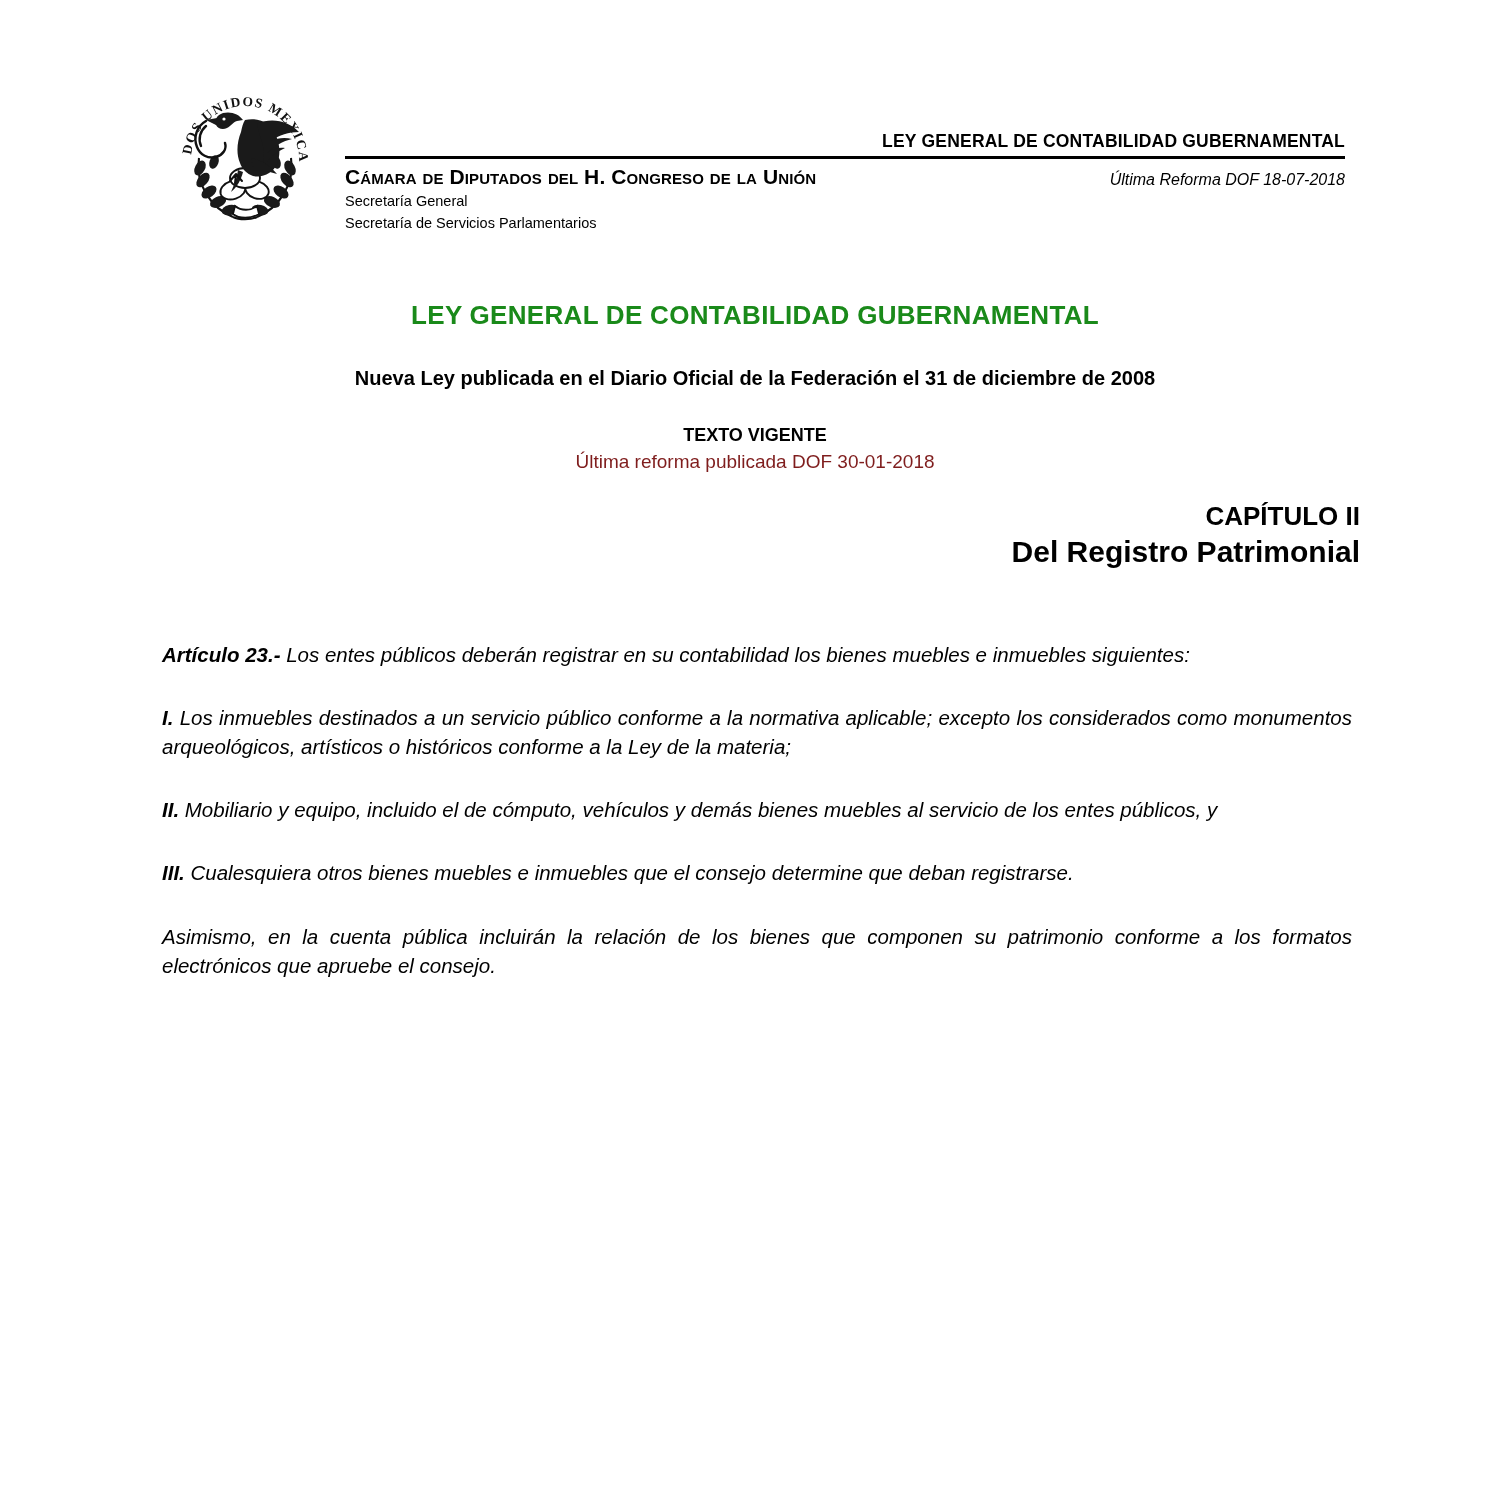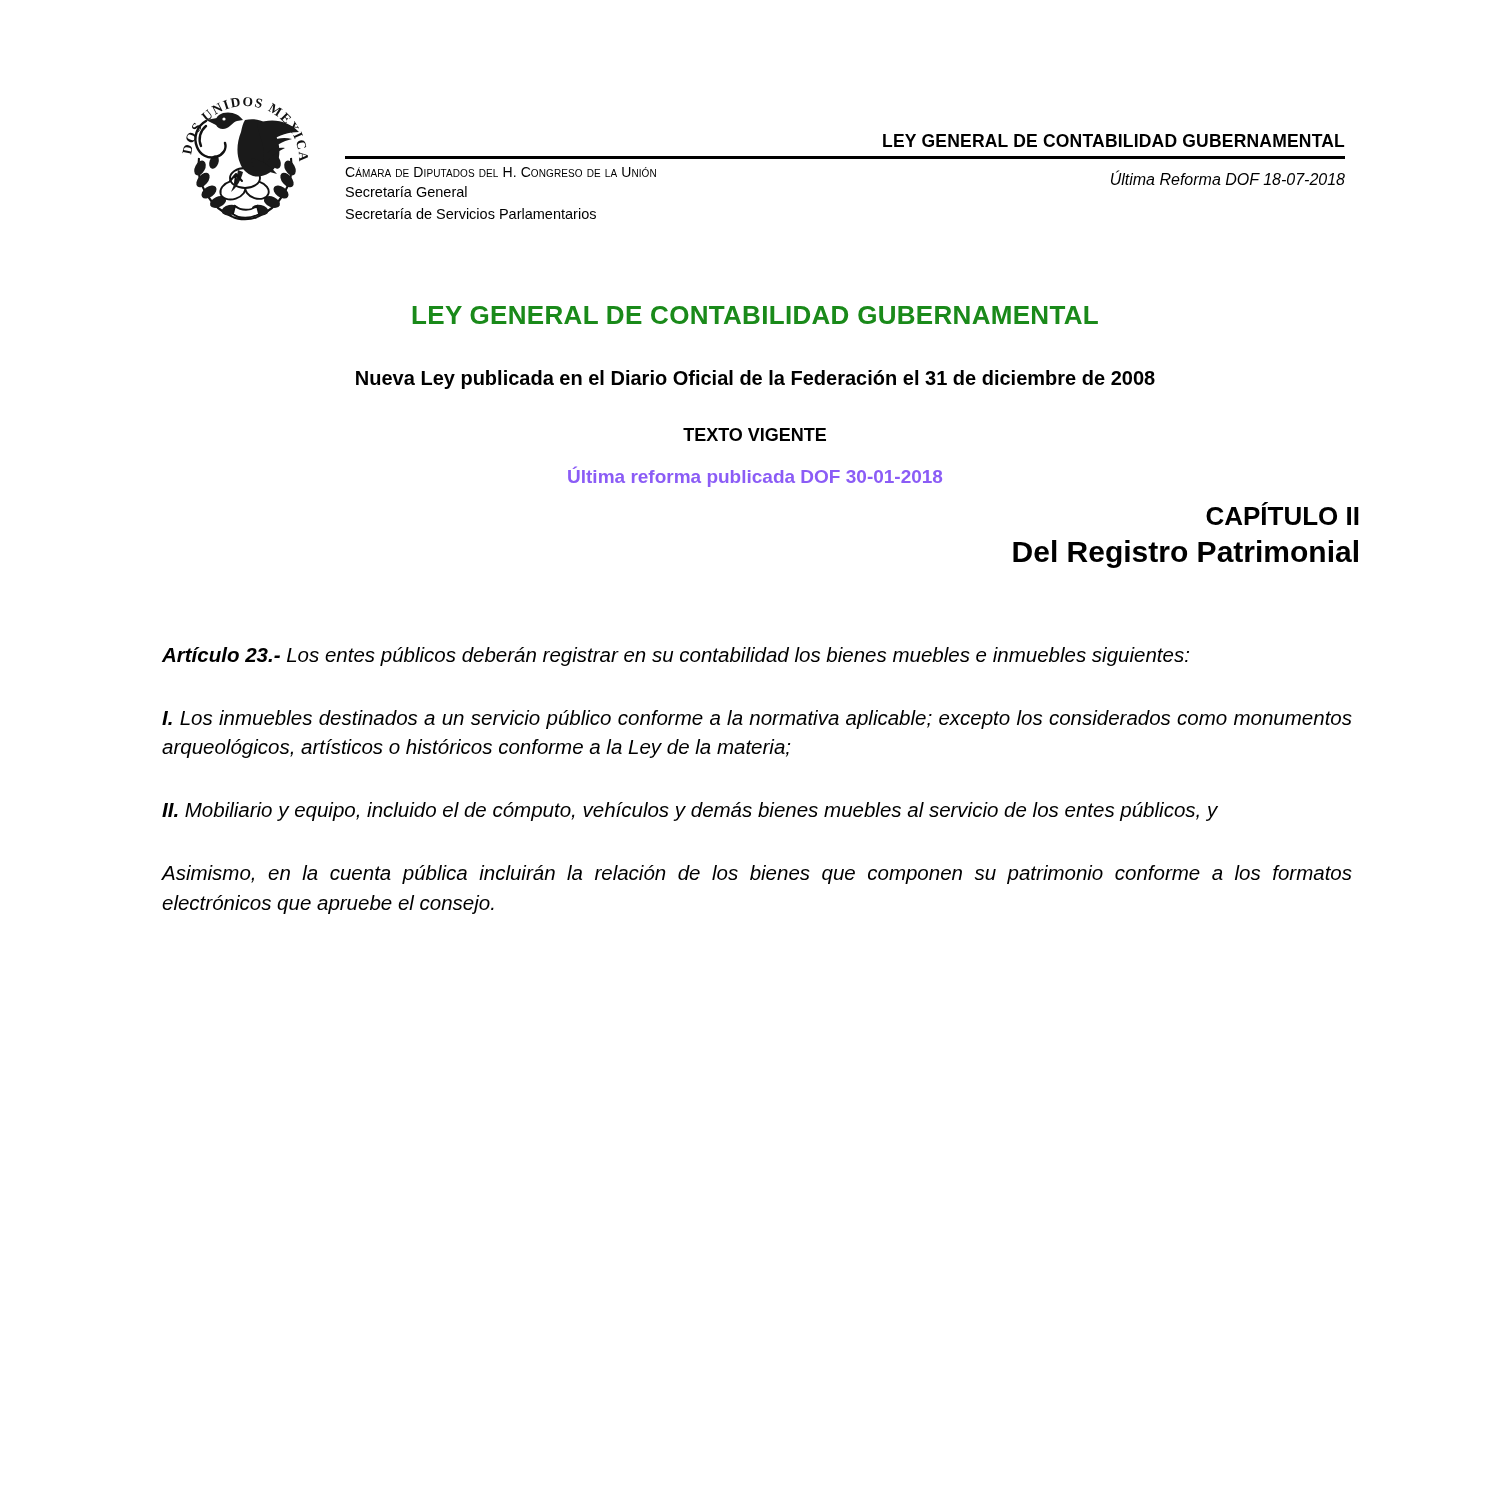--- a/index.html
+++ b/index.html
@@ -67,22 +67,22 @@
     width: 1000px;
     height: 3px;
     background: #000000;
   }
 
   .header-sub {
     position: relative;
     padding-top: 4px;
   }
   .header-entity {
-    font-size: 14px;
-    font-weight: normal;
+    font-size: 21px;
+    font-weight: bold;
     font-variant: small-caps;
     letter-spacing: 0.1px;
     line-height: 1.35;
     white-space: nowrap;
   }
   .header-line2, .header-line3 {
     font-size: 14.5px;
     font-weight: normal;
     line-height: 1.5;
     white-space: nowrap;
@@ -120,24 +120,24 @@
     line-height: 1.25;
     text-align: center;
   }
   .text-vigente {
     margin-top: 33px;
     font-size: 18px;
     font-weight: bold;
     line-height: 1.25;
   }
   .last-reform {
-    margin-top: 18px;
+    margin-top: 3px;
     font-size: 19px;
-    font-weight: bold;
-    color: #8b5cf6;
+    font-weight: normal;
+    color: #7f1d1d;
     line-height: 1.25;
   }
 
   
   .chapter-block {
     position: absolute;
     left: 150px;
     top: 500px;
     width: 1210px;
     text-align: right;
@@ -280,18 +280,21 @@
     </p>
 
     <p class="para para-gap-lg">
       <span class="lead">I.</span><span> Los inmuebles destinados a un servicio público conforme a la normativa aplicable; excepto los considerados como monumentos arqueológicos, artísticos o históricos conforme a la Ley de la materia;</span>
     </p>
 
     <p class="para para-gap-lg">
       <span class="lead">II.</span><span> Mobiliario y equipo, incluido el de cómputo, vehículos y demás bienes muebles al servicio de los entes públicos, y</span>
     </p>
 
+    <p class="para para-gap-lg">
+      <span class="lead">III.</span><span> Cualesquiera otros bienes muebles e inmuebles que el consejo determine que deban registrarse.</span>
+    </p>
 
     <p class="para">Asimismo, en la cuenta pública incluirán la relación de los bienes que componen su patrimonio conforme a los formatos electrónicos que apruebe el consejo.</p>
 
   </div>
 
 </div>
 
 </body></html>

